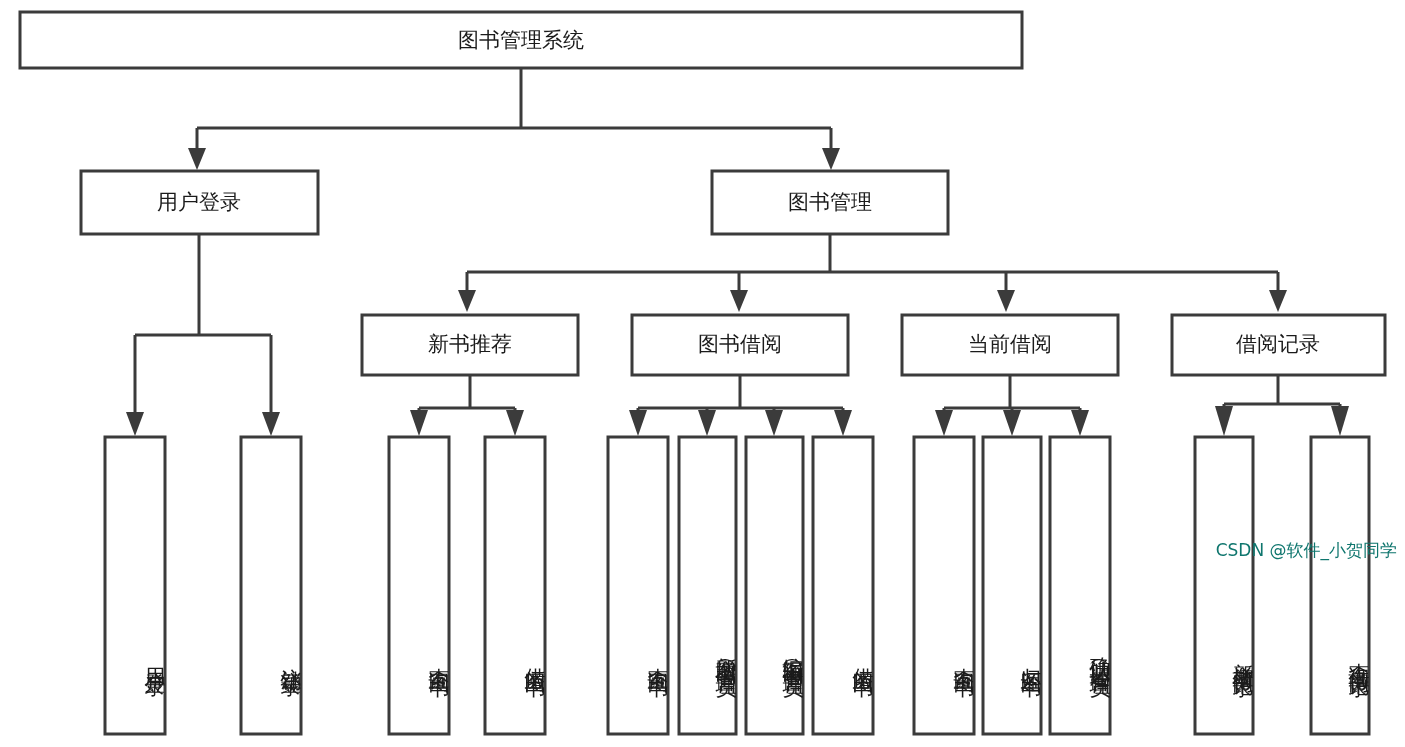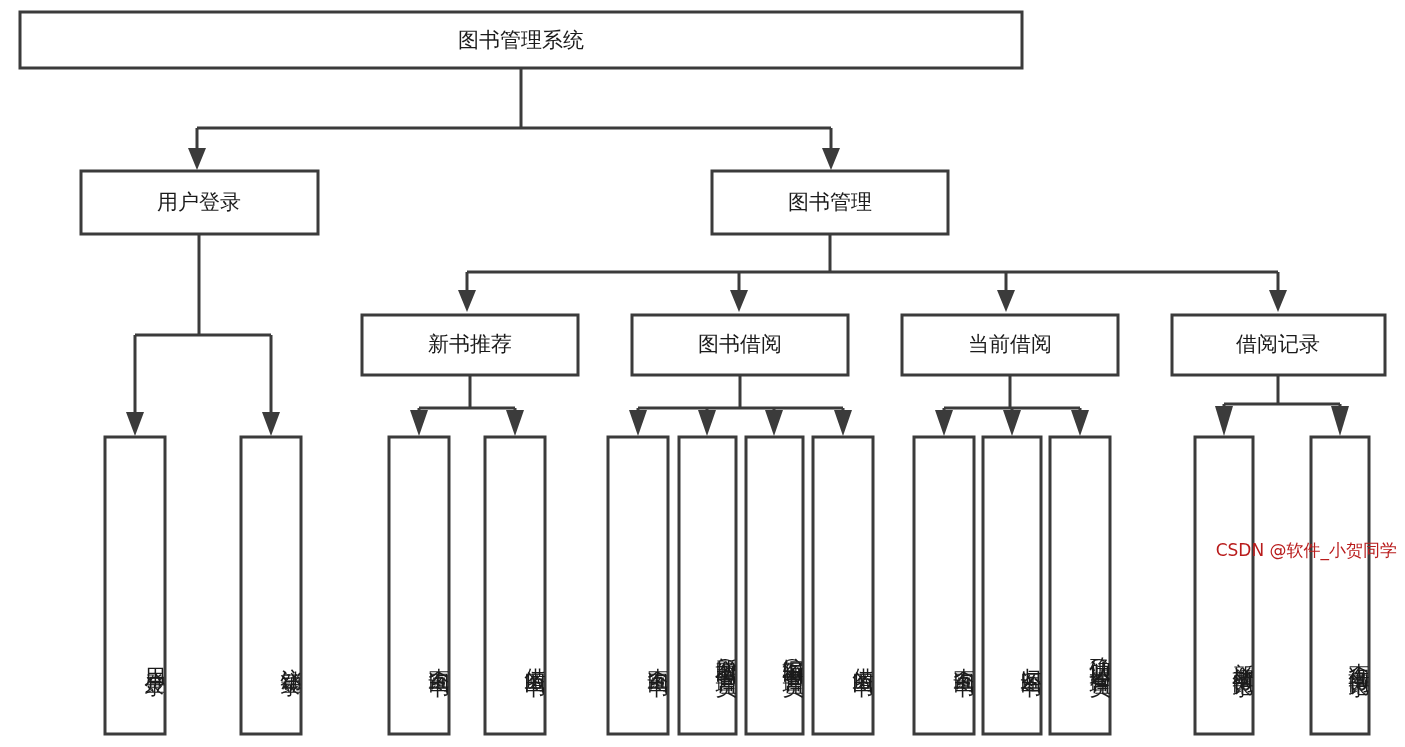--- a/index.html
+++ b/index.html
@@ -61,21 +61,21 @@
     white-space: nowrap;
     text-align: center;
     pointer-events: none;
   }
   .watermark {
     position: absolute;
     right: 8px;
     bottom: 6px;
     font-family: "DejaVu Sans", "Liberation Sans", sans-serif;
     font-size: 17px;
-    color: #b91c1c;
+    color: #0f766e;
     white-space: nowrap;
   }
 </style>
 </head>
 <body>
 
 <div id="chart-root">
 
   <svg id="diagram" viewBox="0 0 1405 747">
 

